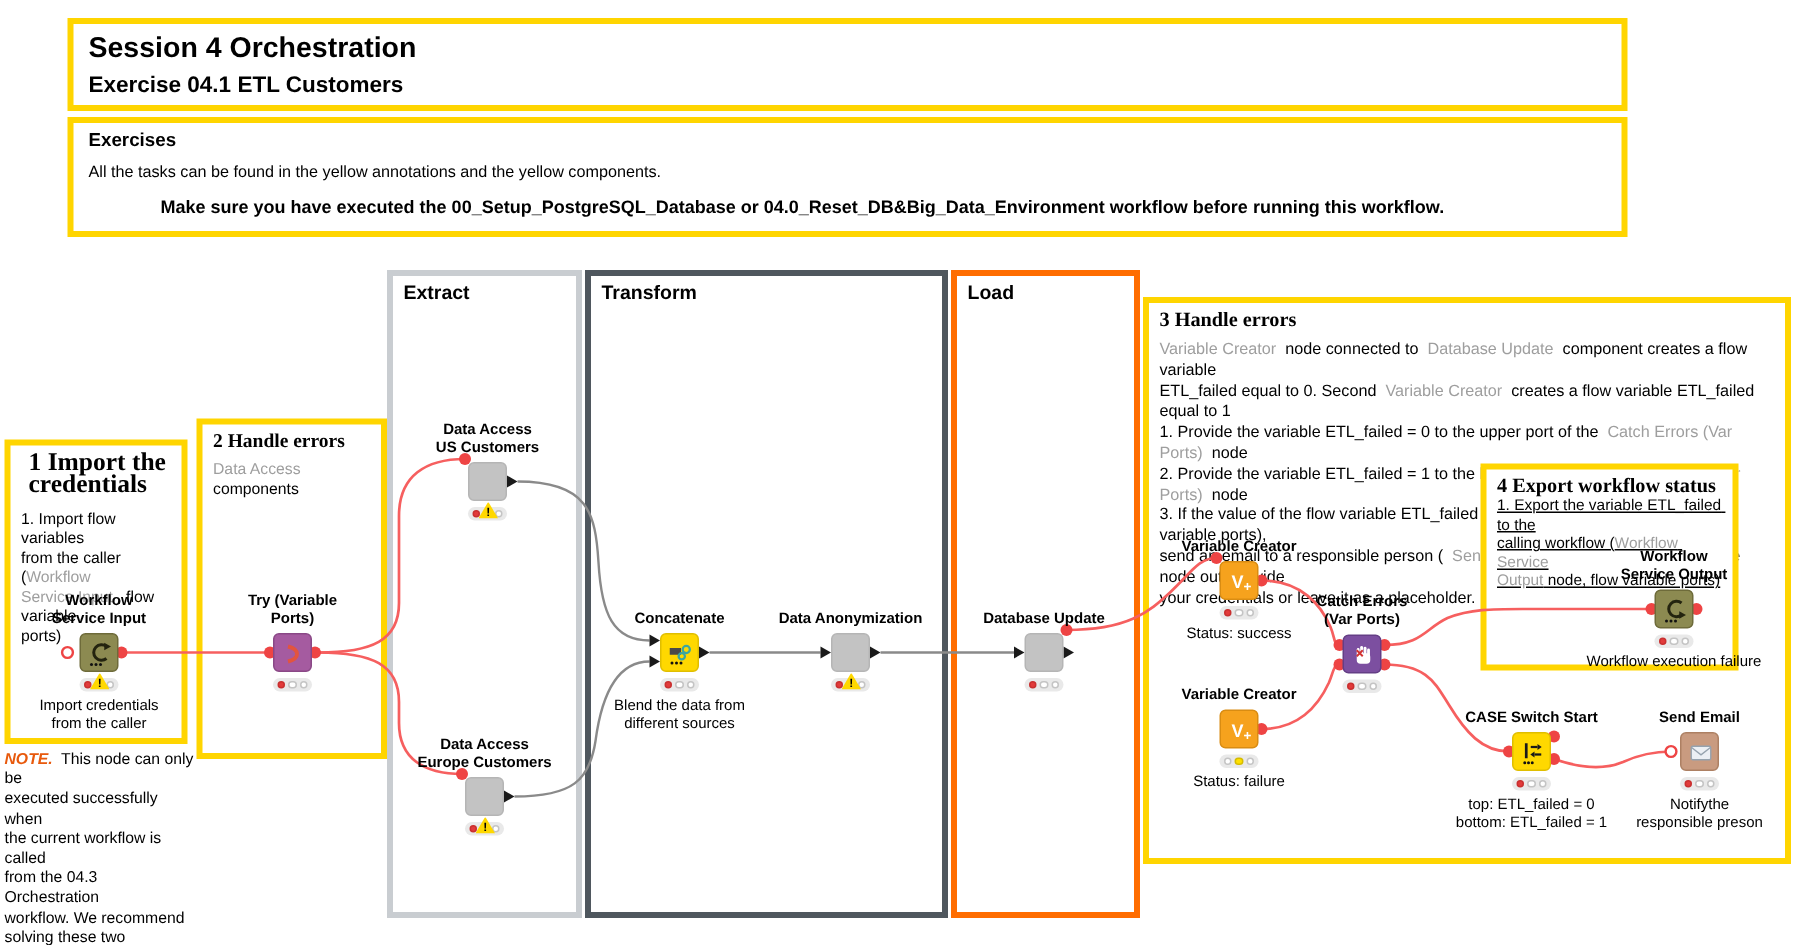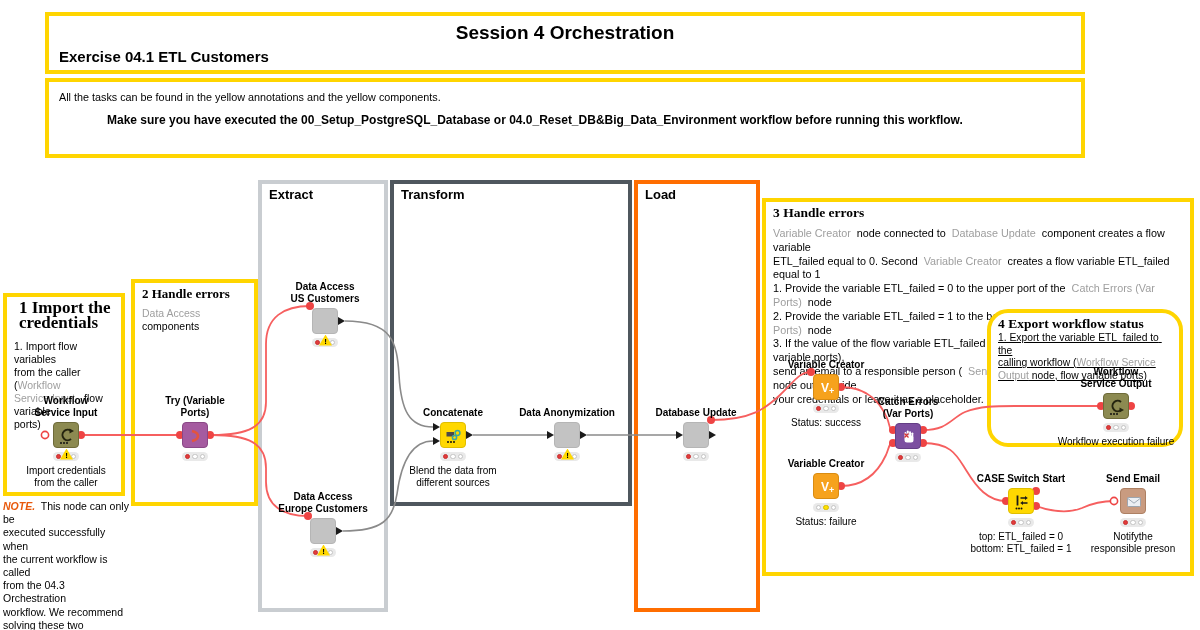--- a/index.html
+++ b/index.html
@@ -37,33 +37,34 @@
     line-height:13px;text-align:center;}
   .ncaption{position:absolute;top:43px;left:-15px;right:-15px;text-align:center;font-size:10px;
     line-height:11.5px;white-space:pre-line;}
   
   #wires{position:absolute;left:0;top:0;z-index:3;}
 </style>
 </head>
 <body>
 
 <div class="ann" style="left:45px;top:12px;width:1040px;height:62px;">
-  <div style="font-size:19px;font-weight:bold;padding:6px 10px 0;text-align:center;">Session 4 Orchestration</div>
+  <div style="font-size:19px;font-weight:bold;padding:6px 10px 0;">Session 4 Orchestration</div>
   <div style="font-size:15px;font-weight:bold;padding:4px 10px 0;">Exercise 04.1 ETL Customers</div>
 </div>
 
 <div class="ann" style="left:45px;top:78px;width:1040px;height:80px;">
+  <div style="font-size:12.5px;font-weight:bold;padding:4px 10px 0;">Exercises</div>
   <div style="font-size:10.8px;padding:9px 10px 0;">All the tasks can be found in the yellow annotations and the yellow components.</div>
   <div style="font-size:12px;font-weight:bold;padding:10px 10px 0;margin-left:48px;">Make sure you have executed the 00_Setup_PostgreSQL_Database or 04.0_Reset_DB&amp;Big_Data_Environment workflow before running this workflow.</div>
 </div>
 
 <div class="cont" style="left:258px;top:180px;width:130px;height:432px;border:4px solid #C9CDD1;">
   <div class="clabel">Extract</div>
 </div>
-<div class="cont" style="left:390px;top:180px;width:242px;height:326px;border:4px solid #4F575E;">
+<div class="cont" style="left:390px;top:180px;width:242px;height:432px;border:4px solid #4F575E;">
   <div class="clabel">Transform</div>
 </div>
 <div class="cont" style="left:634px;top:180px;width:126px;height:432px;border:4px solid #FF6D00;">
   <div class="clabel">Load</div>
 </div>
 
 <div class="ann" style="left:3px;top:293px;width:122px;height:203px;">
   <div class="ahead" style="font-size:17px;line-height:15px;padding-left:12px;">1 Import the
 credentials</div>
   <div class="abody" style="font-size:10.5px;line-height:13px;margin-top:10px;"><span>1. Import flow variables
@@ -81,21 +82,21 @@
   <div class="ahead" style="font-size:13.5px;line-height:16px;">3 Handle errors</div>
   <div class="abody" style="font-size:10.8px;line-height:13.8px;margin-top:6px;"><span class="ref">Variable Creator</span><span>  node connected to  </span><span class="ref">Database Update</span><span>  component creates a flow variable
 ETL_failed equal to 0. Second  </span><span class="ref">Variable Creator</span><span>  creates a flow variable ETL_failed equal to 1
 1. Provide the variable ETL_failed = 0 to the upper port of the  </span><span class="ref">Catch Errors (Var Ports)</span><span>  node
 2. Provide the variable ETL_failed = 1 to the bottom port of the  </span><span class="ref">Catch Errors (Var Ports)</span><span>  node
 3. If the value of the flow variable ETL_failed is 1 ( </span><span class="ref">Case Switch Start</span><span>  node, flow variable ports),
 send an email to a responsible person (  </span><span class="ref">Send Email</span><span>  node). If you want to try the node out, provide
 your credentials or leave it as a placeholder.</span></div>
 </div>
 
-<div class="ann" style="left:987px;top:309px;width:196px;height:138px;border-radius:21px;">
+<div class="ann" style="left:987px;top:309px;width:172px;height:138px;">
   <div class="ahead" style="font-size:13.5px;line-height:15px;">4 Export workflow status</div>
   <div class="abody" style="font-size:10.3px;line-height:12.6px;margin-top:1px;text-decoration:underline;"><span>1. Export the variable ETL_failed to the
 calling workflow (</span><span class="ref">Workflow Service
 Output</span><span> node, flow variable ports)</span></div>
 </div>
 
 <div class="abs" style="left:3px;top:500px;width:126px;font-size:10.5px;line-height:13.2px;white-space:pre-wrap;z-index:2;"><span class="noteword">NOTE.</span><span>  This node can only be
 executed successfully when
 the current workflow is called
 from the 04.3 Orchestration

